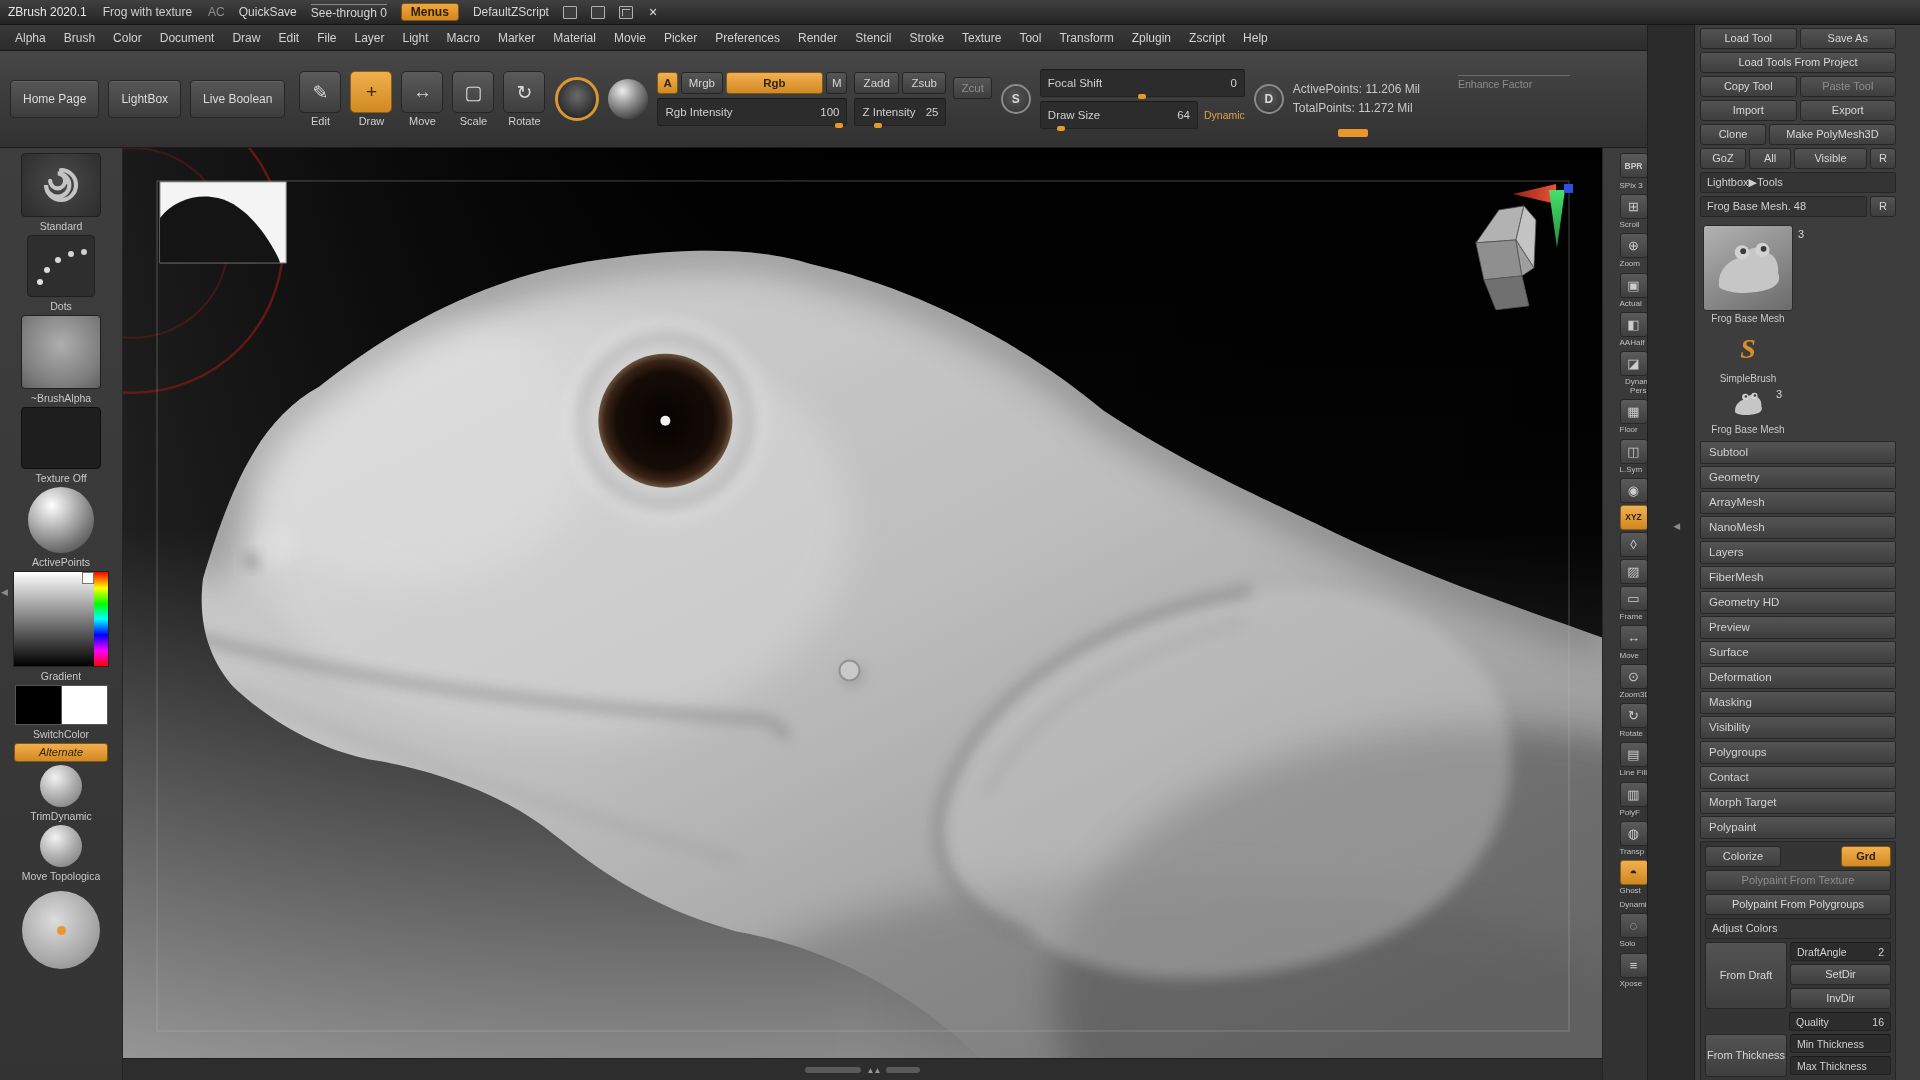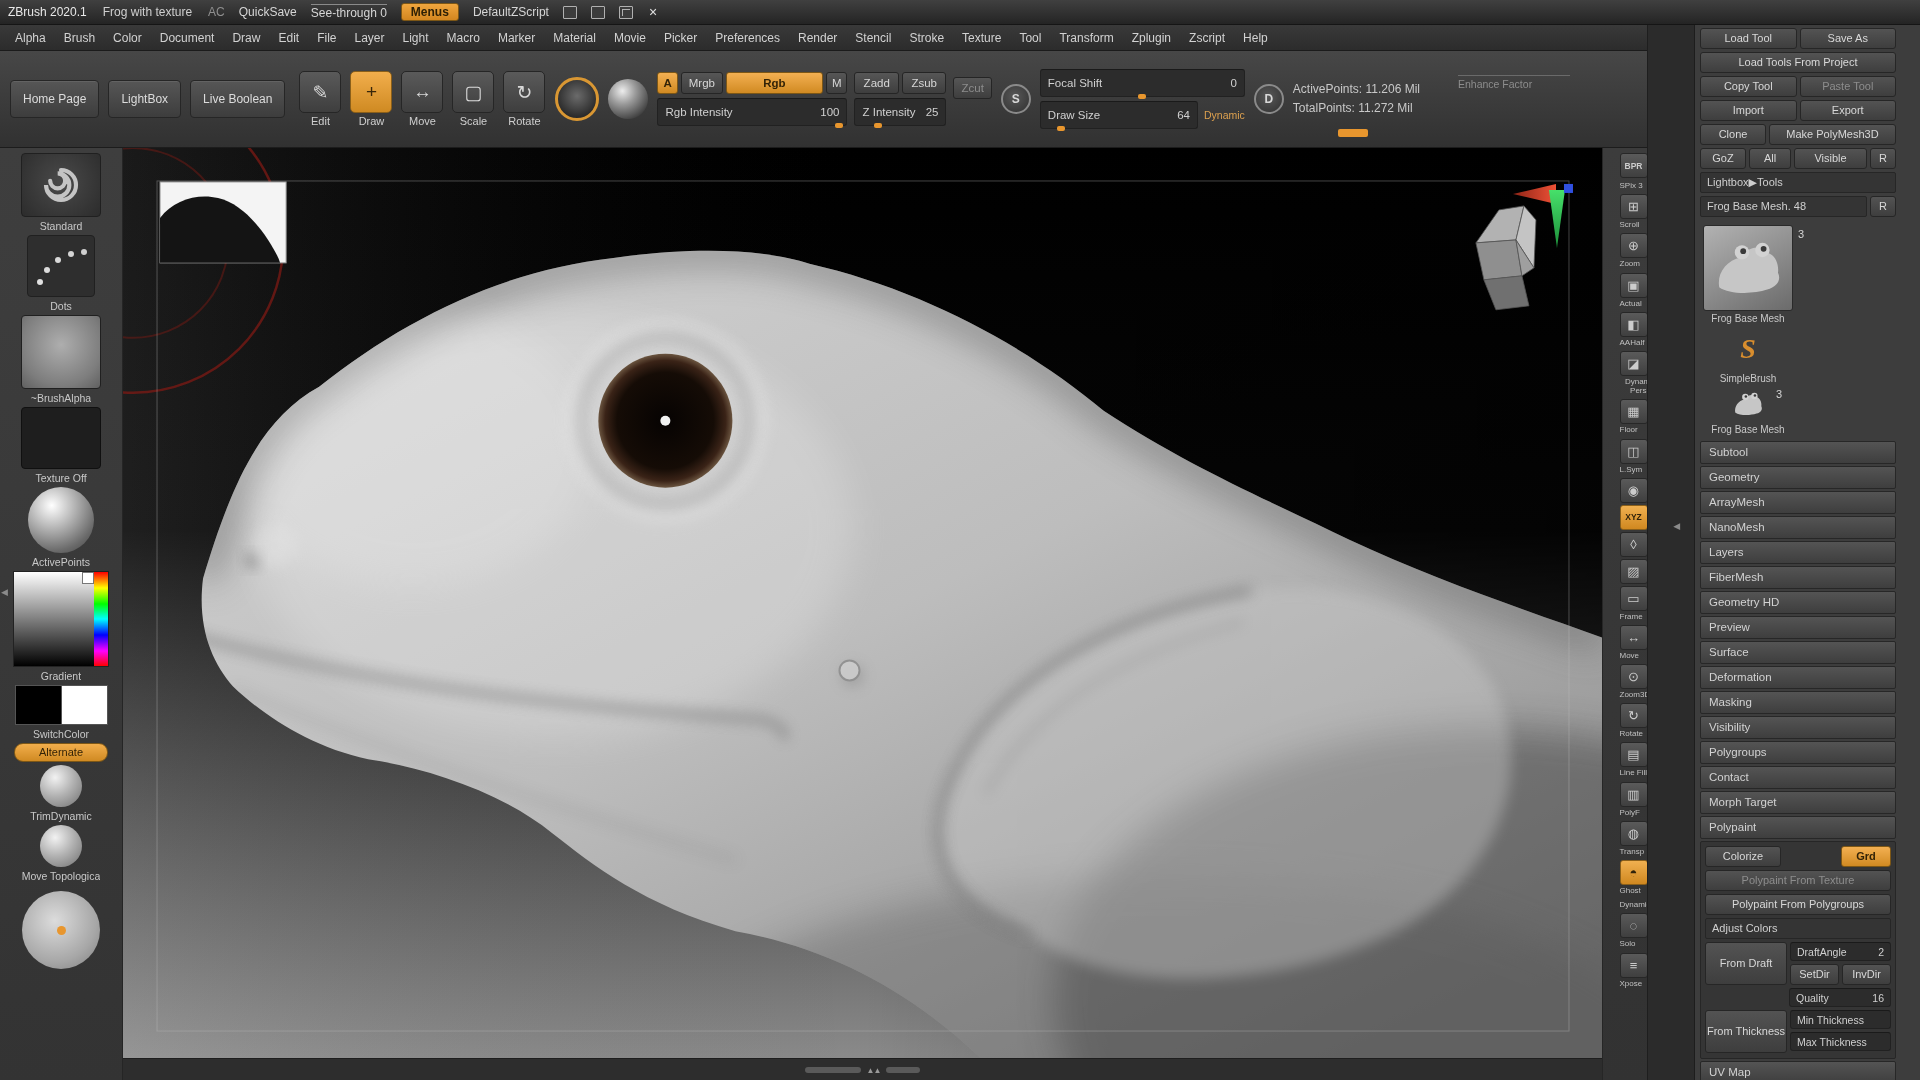--- a/index.html
+++ b/index.html
@@ -78,21 +78,21 @@
   .mat-sphere{width:66px;height:66px;border-radius:50%;
               background:radial-gradient(circle at 36% 28%,#ffffff,#bdbdbd 32%,#6a6a6a 72%,#3d3d3d);}
   .picker{width:94px;height:94px;position:relative;display:flex;border:1px solid #222;}
   .sv{flex:1;background:linear-gradient(#ffffff,#000000);}
   .hue{width:14px;background:linear-gradient(#f00,#ff0 17%,#0f0 34%,#0ff 50%,#00f 67%,#f0f 84%,#f00);}
   .mini-swatch{position:absolute;top:0;right:14px;width:10px;height:10px;background:#ffffff;border:1px solid #777;}
   .switch{display:flex;}
   .sw-b{width:45px;height:38px;background:#000;border:1px solid #555;}
   .sw-w{width:45px;height:38px;background:#fff;border:1px solid #555;border-left:none;}
   .alt-btn{width:92px;height:17px;line-height:17px;background:linear-gradient(#f2ae4c,#d08a22);
-           color:#332307;font-size:11px;text-align:center;border-radius:9px;border:1px solid #7d5716;}
+           color:#332307;font-size:11px;text-align:center;border-radius:3px;border:1px solid #7d5716;font-style:italic;}
   .sphere-sm{width:42px;height:42px;border-radius:50%;
              background:radial-gradient(circle at 36% 30%,#f2f2f2,#b0b0b0 48%,#6e6e6e);}
   .big-sphere{width:78px;height:78px;border-radius:50%;margin-top:6px;position:relative;
               background:radial-gradient(circle at 42% 38%,#dcdcdc,#a7a7a7 62%,#7c7c7c);}
   .center-dot{position:absolute;left:50%;top:50%;width:9px;height:9px;margin:-4.5px;background:#e8962e;border-radius:50%;}
   .tray-arrow{position:absolute;left:1px;top:47%;font-size:9px;color:#8a8a8a;}
   
   .canvas-wrap{flex:1;min-width:0;display:flex;flex-direction:column;background:#000;}
   .canvas-svg{display:block;width:100%;flex:1;min-height:0;}
   .bottom-strip{height:22px;background:#2d2d2d;border-top:1px solid #1e1e1e;display:flex;align-items:center;justify-content:center;gap:6px;}
@@ -764,21 +764,21 @@
       <div class="prow">
           <div class="pflat f1 dim">Adjust Colors</div>
         </div>
       <div class="pgroup">
         <div class="pbtn tall">From Draft</div>
         <div class="pcol">
           <div class="zslider small">
             <span>DraftAngle</span>
             <span>2</span>
           </div>
-          <div class="prow" style="margin-bottom:0;">
+          <div class="prow" style="margin-bottom:0;flex-direction:column;">
             <div class="pbtn f1">SetDir</div>
             <div class="pbtn f1">InvDir</div>
           </div>
         </div>
       </div>
       <div class="prow rt">
         <div class="zslider small" style="width:102px">
           <span>Quality</span>
           <span>16</span>
         </div>

